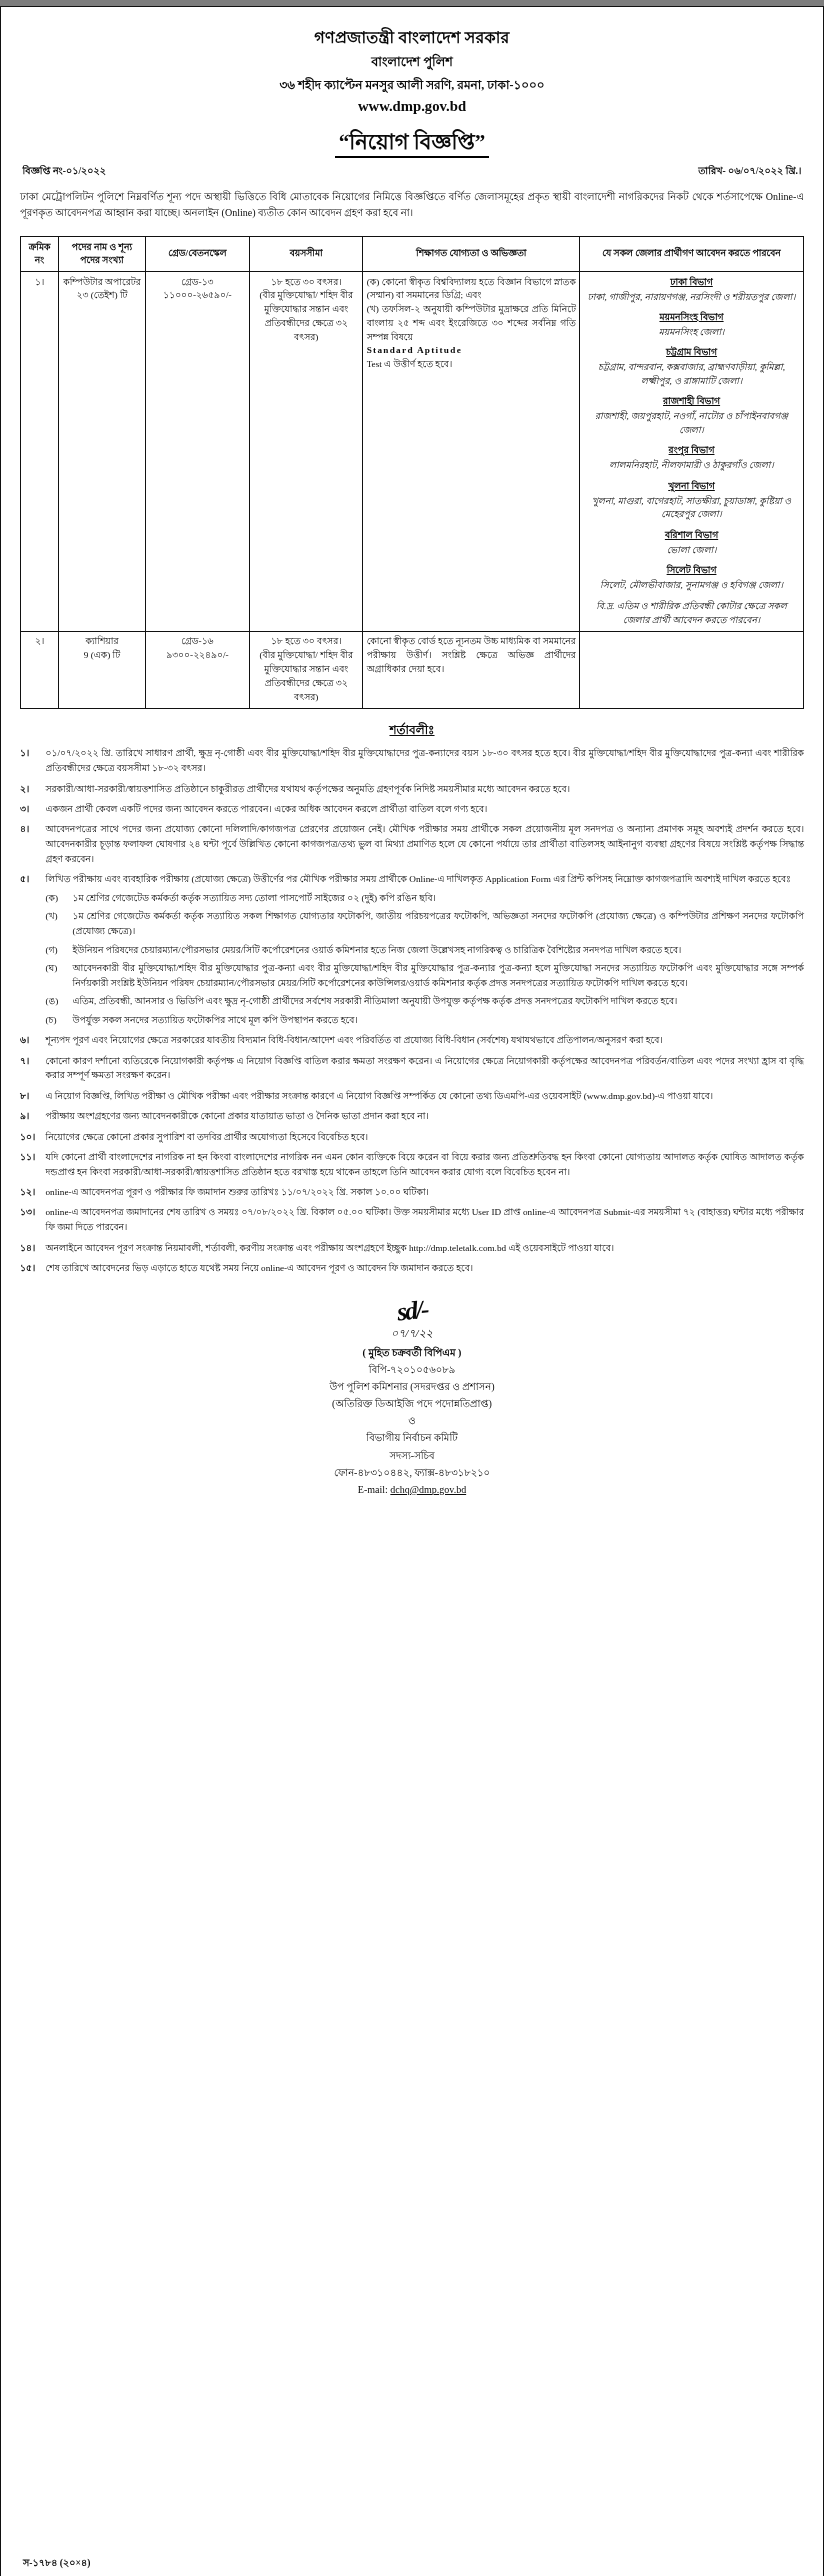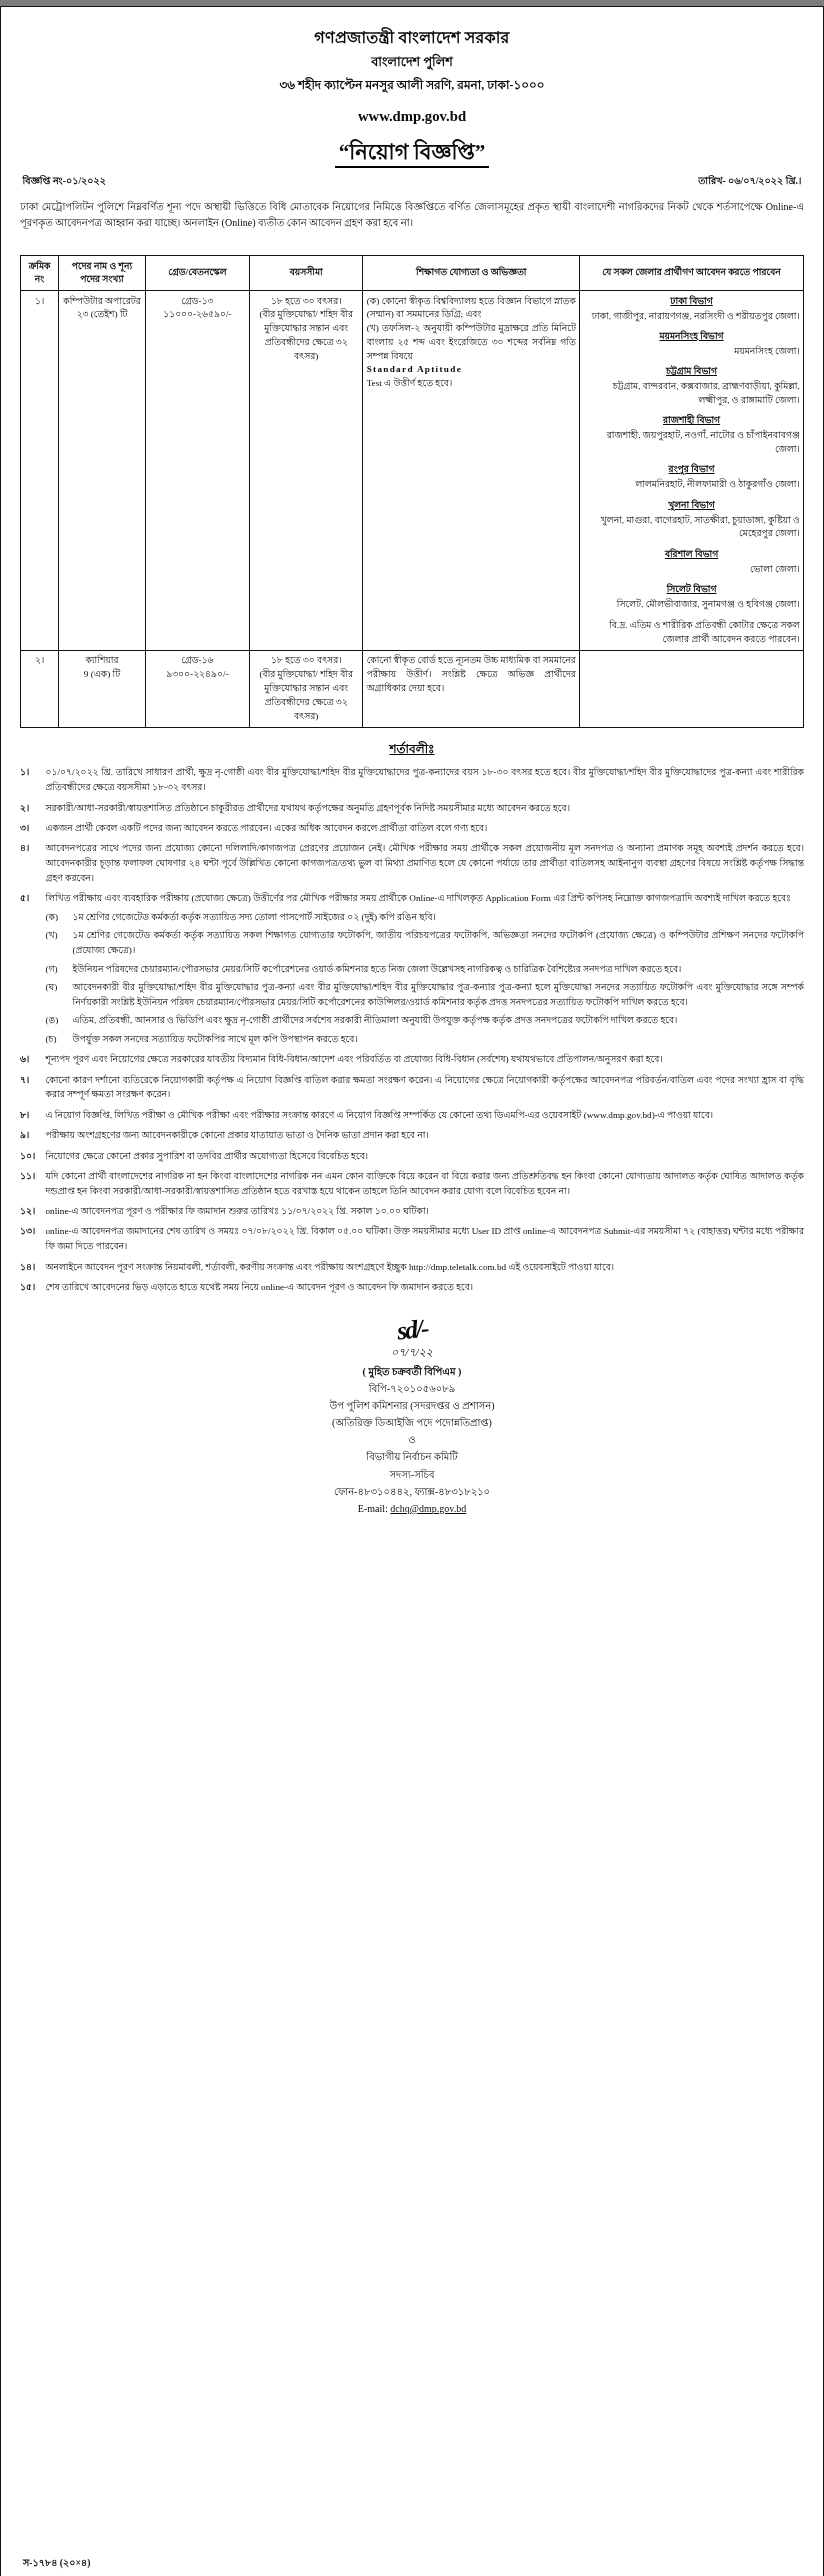--- a/index.html
+++ b/index.html
@@ -19,55 +19,55 @@
     position: relative;
   }
   .topbar { height: 6.4px; background:#7d7d7d; }
 
   
   .hdr { text-align:center; padding-top: 9px; }
   .hdr .l1 { font-size: 16px; font-weight: 700; letter-spacing:0.2px; line-height:1.25; }
   .hdr .l2 { font-size: 12.8px; font-weight: 700; margin-top: 3.8px; }
   .hdr .l3 { font-size: 13.4px; font-weight: 700; margin-top: 3.8px; }
   .hdr .l4 { font-size: 12px; font-weight:600; margin-top: 3.8px; }
-  .hdr .site { font-size: 14.7px; font-weight: 700; margin-top: 12px;
+  .hdr .site { font-size: 14.7px; font-weight: 700; margin-top: 2px;
     font-family:"Liberation Serif", serif; }
 
   .title-wrap { text-align:center; margin-top: 15.3px; }
   .title {
     display:inline-block; font-size: 21px; font-weight: 800;
     border-bottom: 2.6px solid #000; padding: 0 3.8px 1.9px 3.8px; line-height:1.1;
   }
 
   .meta { display:flex; justify-content:space-between; margin-top: 6.4px;
           font-size: 9.6px; font-weight:600; padding: 0 2.6px; }
 
   .intro { margin-top: 10.2px; font-size: 10px; line-height: 1.55;
            text-align: justify; text-justify: inter-word; }
 
   
-  table.jobs { width:100%; border-collapse: collapse; margin-top: 25px;
+  table.jobs { width:100%; border-collapse: collapse; margin-top: 16px;
                table-layout: fixed; }
   table.jobs th, table.jobs td {
     border: 1px solid #111; vertical-align: top; padding: 3.2px 3.2px;
     font-size: 9.2px; line-height:1.5;
   }
   table.jobs th { text-align:center; font-weight:700; font-size:9.2px; vertical-align:middle; }
   .c-sl { width: 37px; }
   .c-post { width: 84px; }
   .c-grade { width: 101px; }
   .c-age { width: 110px; }
   .c-edu { width: 210px; }
   .c-dist { width: 217px; }
   .tc { text-align:center; }
   .tj { text-align: justify; }
   .div-head { text-align:center; font-weight:700; text-decoration: underline;
               margin-top: 6.4px; margin-bottom: 1.3px; }
   .div-head:first-child { margin-top: 0; }
-  .div-list { text-align:right; }
+  .div-list { text-align:center;font-style:italic; }
   .sat { font-family:"Liberation Serif", serif; font-weight:700; }
   .spaced { letter-spacing: 1.3px; }
 
   
   .cond-title { text-align:center; font-size:12px; font-weight:800;
                 margin: 12.8px 0 5.1px 0; text-decoration: underline; }
   ol.cond { list-style:none; margin:0; padding:0; }
   ol.cond > li { display:flex; font-size:9.2px; line-height:1.6;
                  margin-bottom: 5.7px; }
   ol.cond > li > .num { flex: 0 0 25.5px; font-weight:600; }

